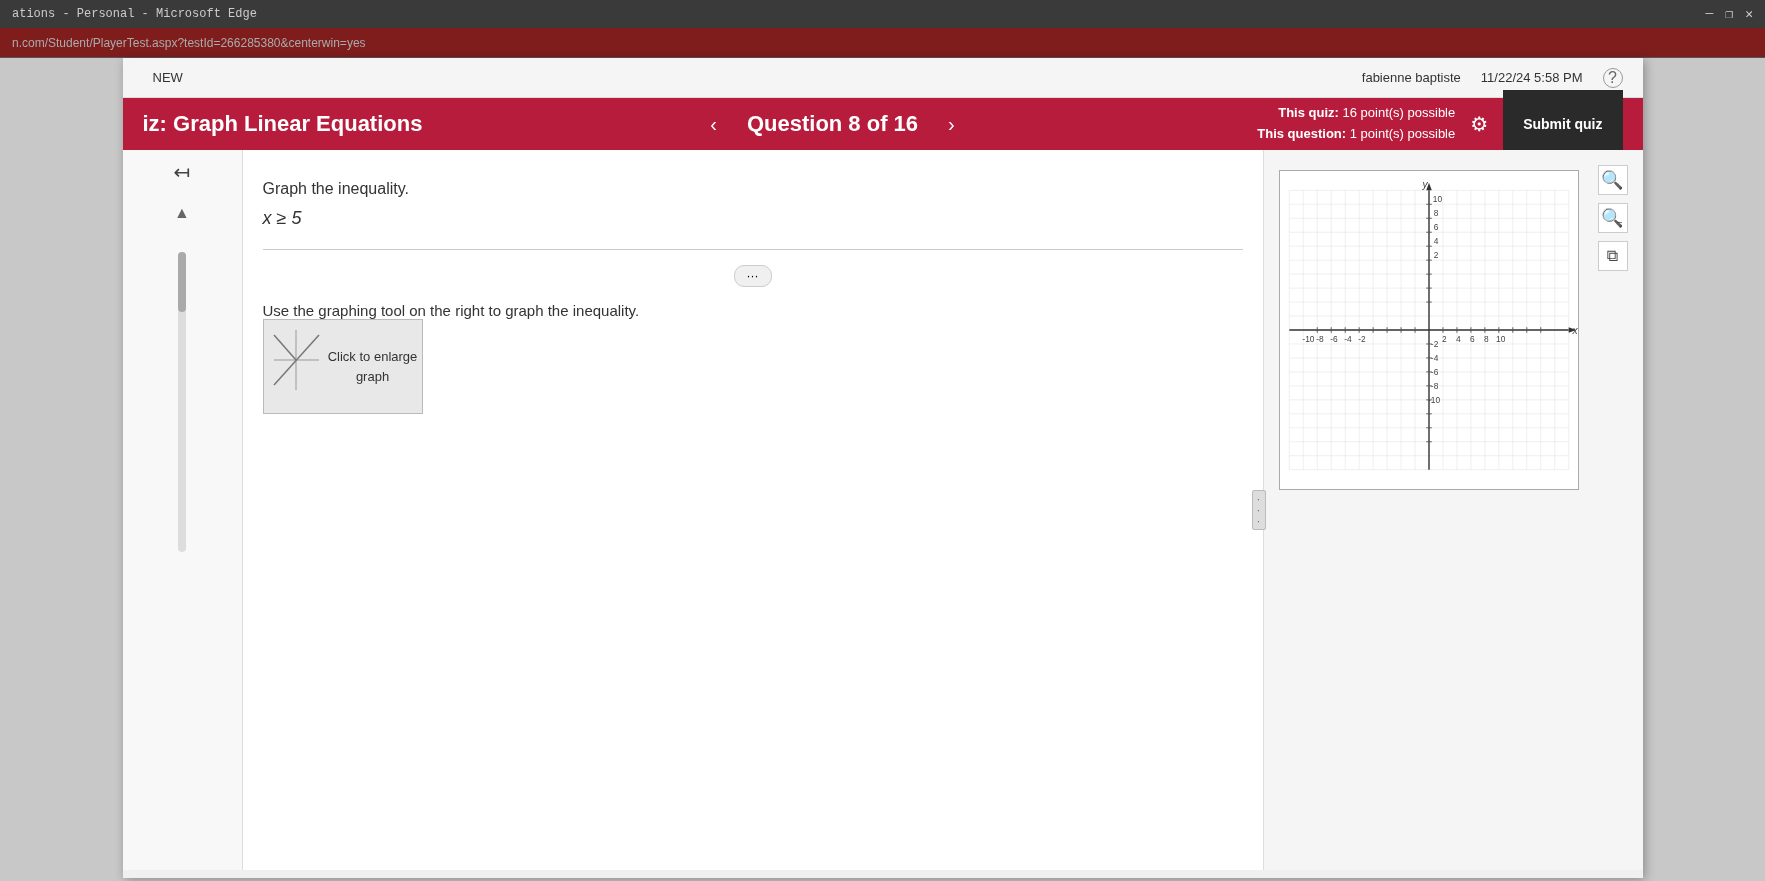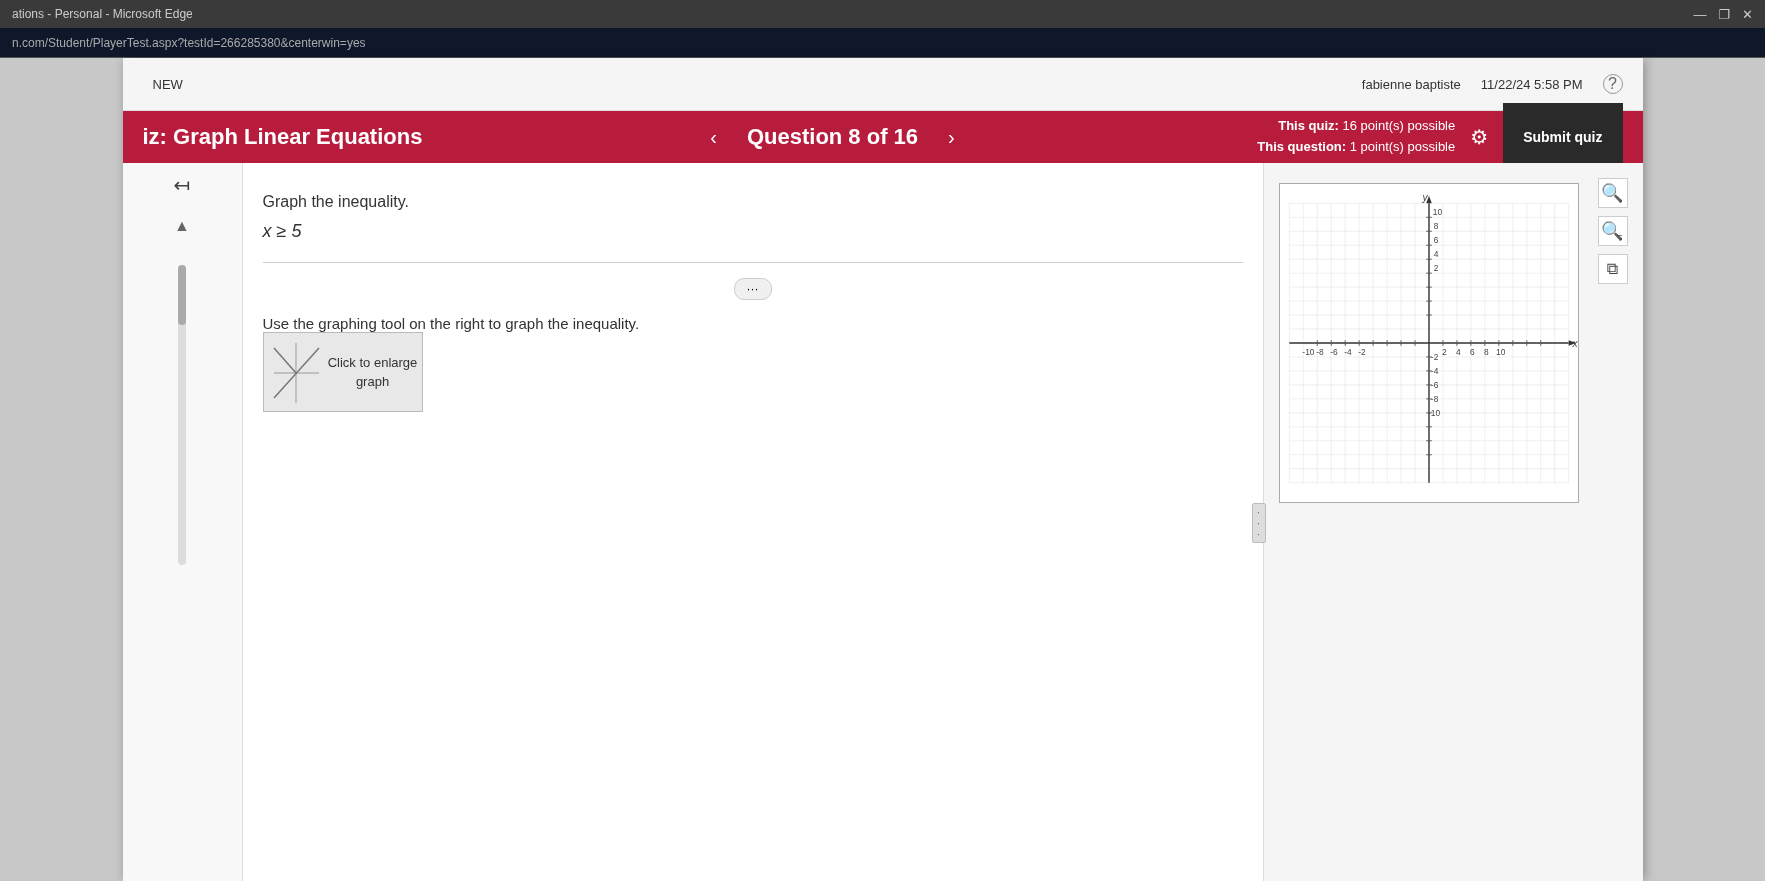--- a/index.html
+++ b/index.html
@@ -18,21 +18,21 @@
       width: 1520px;
       margin: 0 auto;
       height: 820px;
       position: relative;
       box-shadow: 2px 2px 10px rgba(0,0,0,0.3);
     }
 
     
     .top-info-bar {
       background: #f5f5f5;
-      height: 53px;
+      height: 40px;
       display: flex;
       align-items: center;
       justify-content: flex-end;
       padding: 0 20px;
       border-bottom: 1px solid #ddd;
       gap: 20px;
     }
 
     
     .quiz-header {
@@ -154,21 +154,21 @@
       margin: 15px 0;
     }
     .tool-instruction {
       font-size: 15px;
       color: #333;
     }
 
     
     .enlarge-graph-btn {
       width: 160px;
-      height: 80px;
+      height: 95px;
       background: #e8e8e8;
       border: 1px solid #bbb;
       display: flex;
       align-items: center;
       justify-content: center;
       cursor: pointer;
       position: relative;
       overflow: hidden;
     }
 
@@ -220,30 +220,30 @@
       align-items: center;
       justify-content: center;
       font-size: 10px;
       color: #666;
       border-radius: 2px;
     }
   </style>
 </head>
 <body>
 
-<div style="background:#3a3a3a; height:28px; display:flex; align-items:center; padding:0 12px;">
+<div style="background:#3a3a3a; height:28px; display:flex; align-items:center; padding:0 12px;font-family:Liberation Mono, monospace;">
   <span style="color:#ccc; font-size:12px;">ations - Personal - Microsoft Edge</span>
   <div style="margin-left:auto; display:flex; gap:12px;">
     <span style="color:#ccc; font-size:13px; cursor:pointer;">—</span>
     <span style="color:#ccc; font-size:13px; cursor:pointer;">❐</span>
     <span style="color:#ccc; font-size:13px; cursor:pointer;">✕</span>
   </div>
 </div>
 
-<div style="background:#0f172a; height:30px; display:flex; align-items:center; padding:0 12px; border-bottom:1px solid #555;">
+<div style="background:#7f1d1d; height:30px; display:flex; align-items:center; padding:0 12px; border-bottom:1px solid #555;">
   <span style="color:#aaa; font-size:12px;">n.com/Student/PlayerTest.aspx?testId=266285380&amp;centerwin=yes</span>
 </div>
 
 <div class="app-container">
 
   <div class="top-info-bar">
     <span style="font-size:13px; color:#333; margin-right:auto; margin-left:10px;">NEW</span>
     <span style="font-size:13px; color:#333;padding-left:47px;">fabienne baptiste</span>
     <span style="font-size:13px; color:#333;">11/22/24 5:58 PM</span>
     <span style="font-size:16px; color:#666; border:1px solid #999; border-radius:50%; width:20px; height:20px; display:inline-flex; align-items:center; justify-content:center; cursor:pointer;">?</span>

